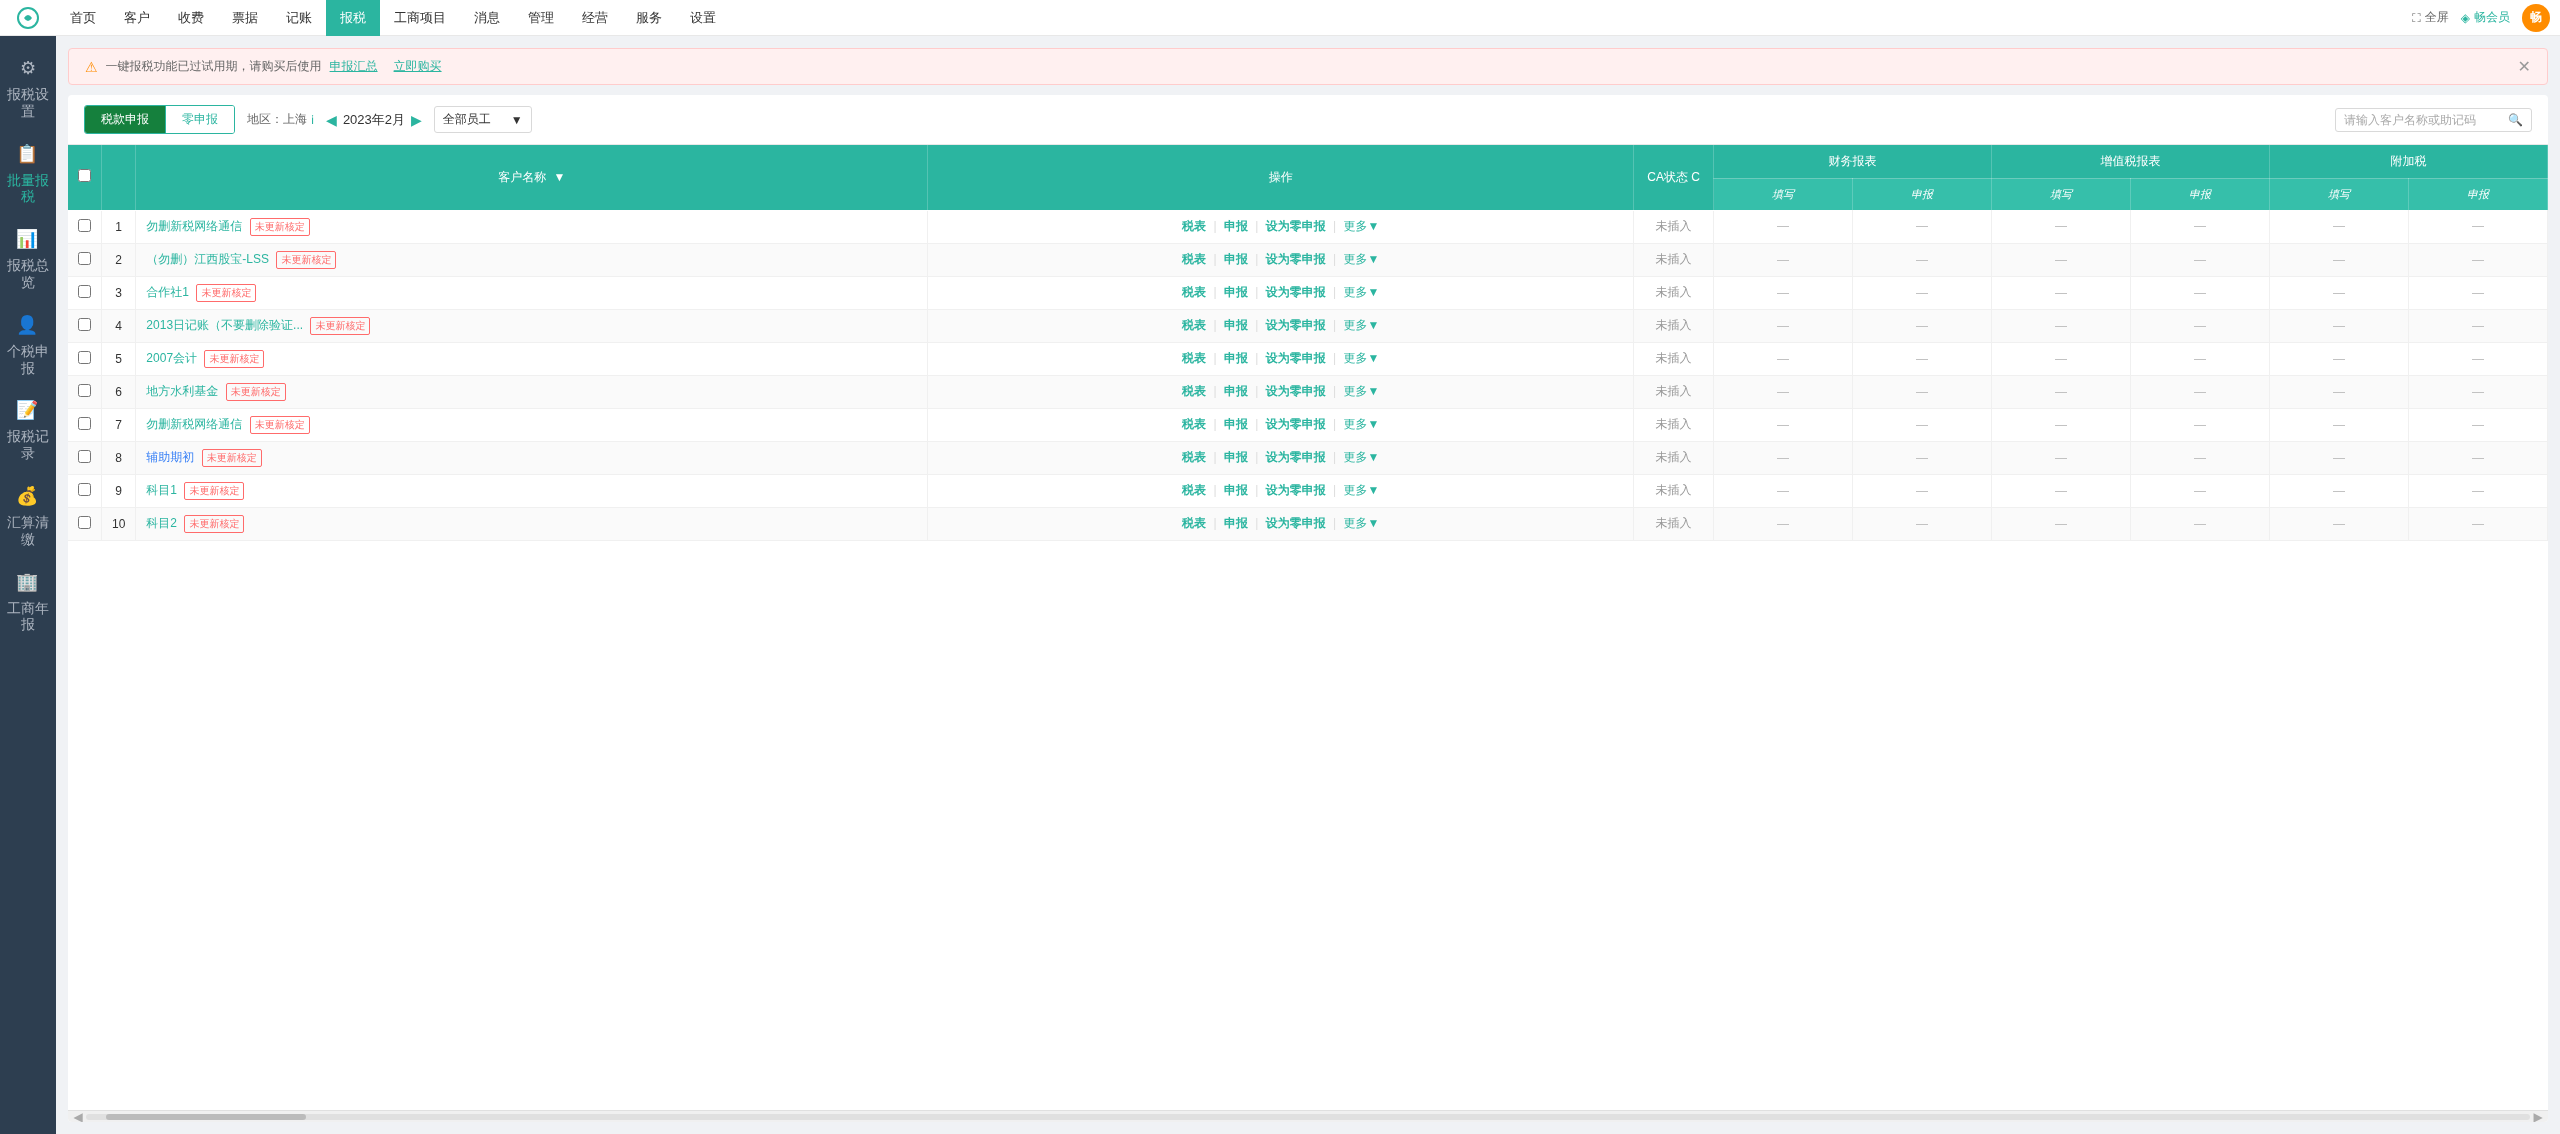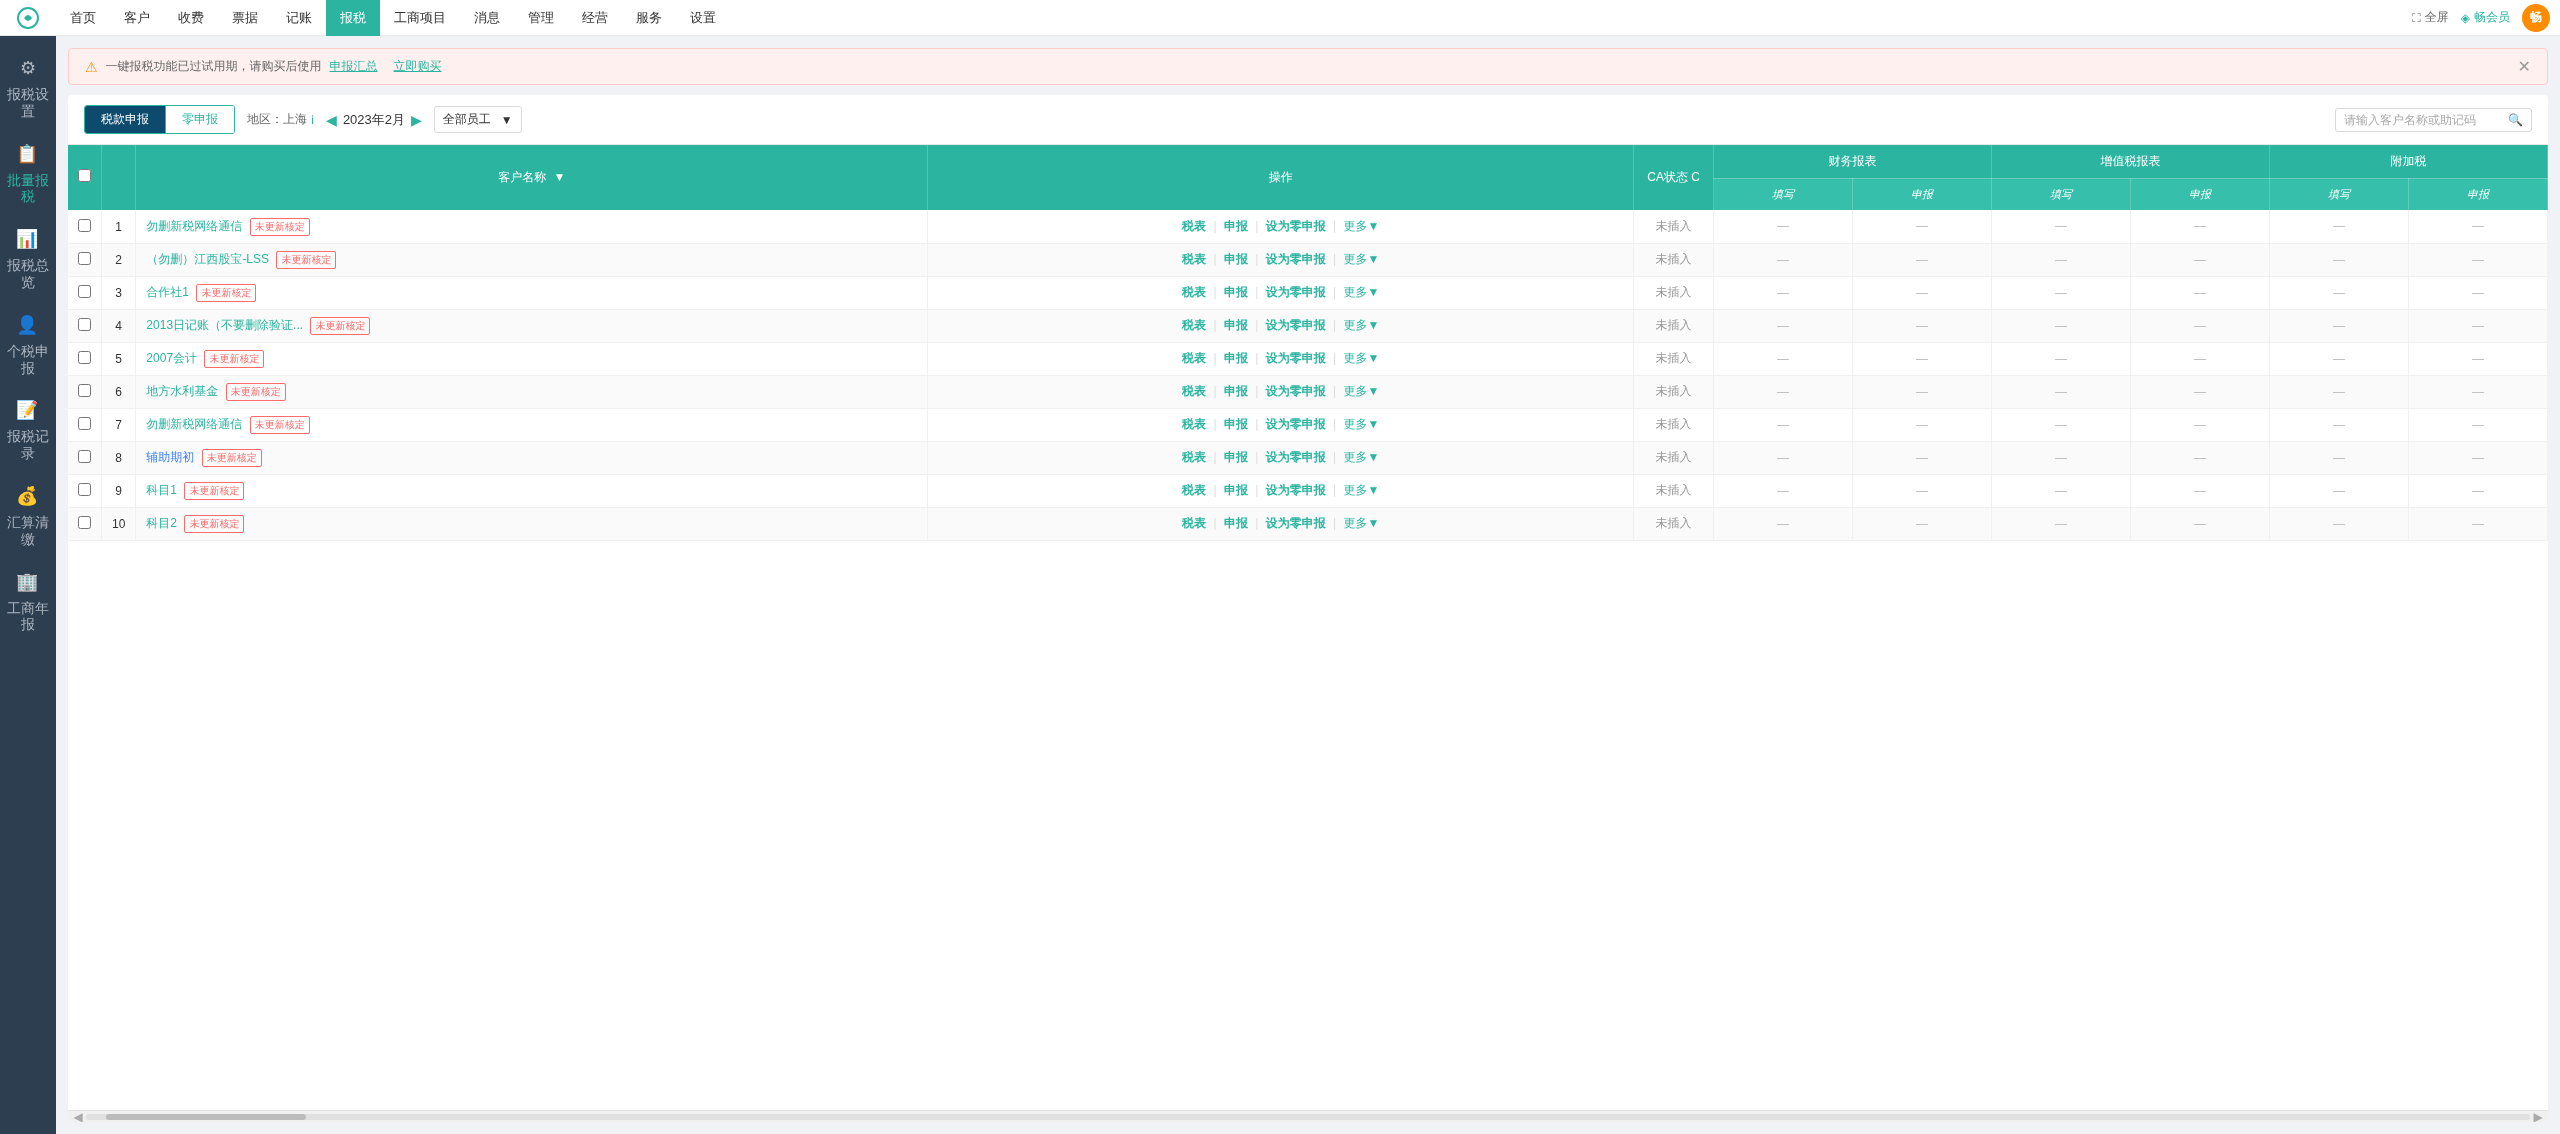--- a/index.html
+++ b/index.html
@@ -150,38 +150,38 @@
     .tab-group { display: flex; border: 1px solid #2bb5a0; border-radius: 3px; overflow: hidden; }
     .tab-btn {
       padding: 5px 16px;
       font-size: 12px;
       cursor: pointer;
       background: #fff;
       color: #2bb5a0;
       border: none;
       outline: none;
     }
-    .tab-btn.active { background: #0c4a6e; color: #fff; }
+    .tab-btn.active { background: #15803d; color: #fff; }
     .tab-btn:not(:last-child) { border-right: 1px solid #2bb5a0; }
 
     .region-label { color: #666; font-size: 12px; }
     .info-icon { color: #2bb5a0; cursor: pointer; }
 
     .date-nav { display: flex; align-items: center; gap: 6px; }
     .date-nav-btn { cursor: pointer; color: #2bb5a0; font-size: 14px; background: none; border: none; }
     .date-label { font-size: 13px; color: #333; font-weight: 500; }
 
     .staff-select {
       padding: 4px 8px;
       border: 1px solid #d9d9d9;
       border-radius: 3px;
       font-size: 12px;
       color: #333;
       cursor: pointer;
-      display: flex; align-items: center; gap: 10px;
+      display: flex; align-items: center; gap: 20px;
       background: #fff;
     }
 
     .search-box {
       display: flex;
       align-items: center;
       border: 1px solid #d9d9d9;
       border-radius: 3px;
       padding: 4px 8px;
       gap: 4px;

